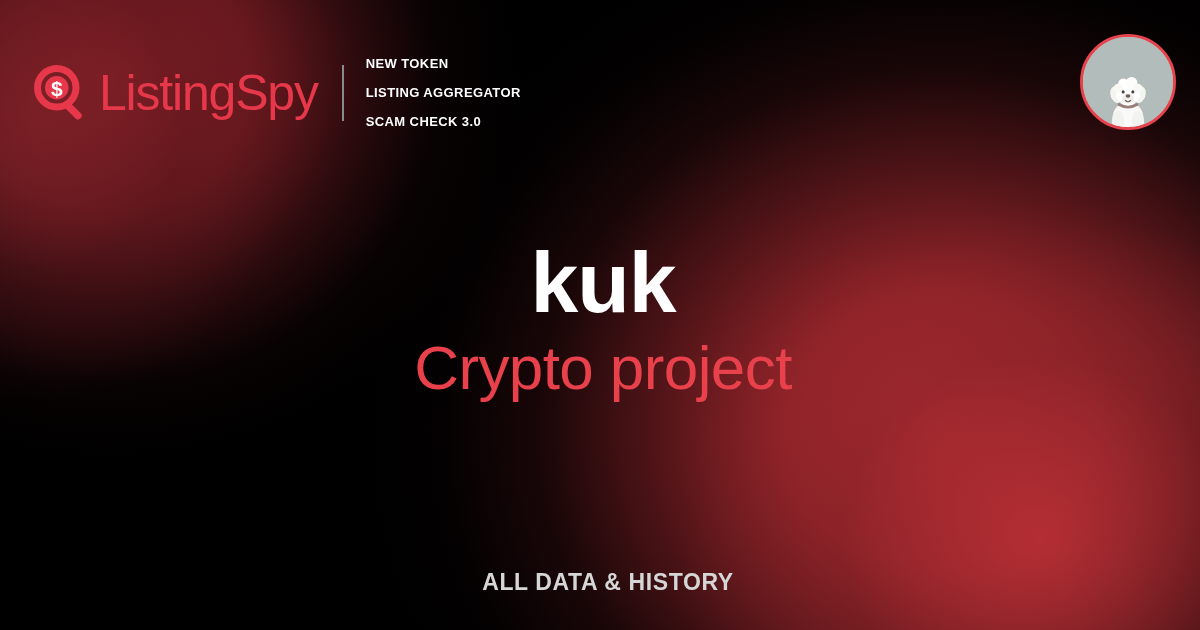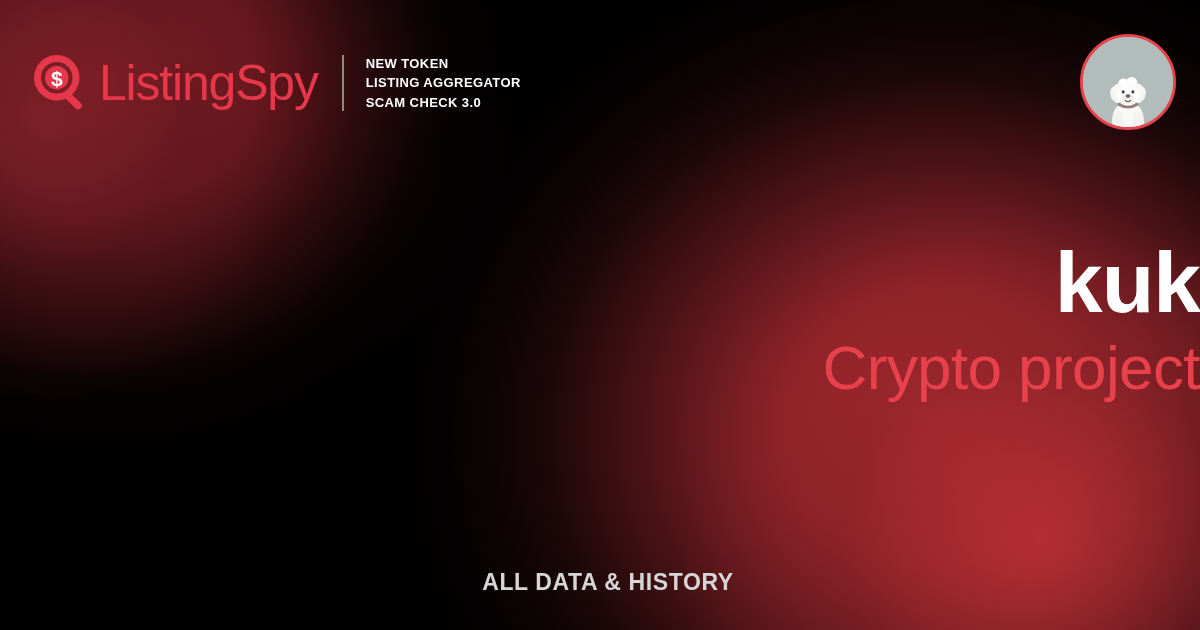--- a/index.html
+++ b/index.html
@@ -111,21 +111,21 @@
     width: 2px;
     height: 56px;
     background: #8a8a8a;
     margin: 0 22px 0 24px;
     flex: 0 0 2px;
   }
   .tagline {
     display: flex;
     flex-direction: column;
     justify-content: center;
-    gap: 2px;
+    gap: 12px;
   }
   .tagline-line {
     color: #ffffff;
     font-size: 13px;
     font-weight: 700;
     letter-spacing: 0.4px;
     line-height: 1.32;
     text-transform: uppercase;
     white-space: nowrap;
   }
@@ -144,21 +144,21 @@
     z-index: 6;
   }
   .avatar svg { display: block; width: 100%; height: 100%; }
 
   
   .center {
     position: absolute;
     left: 0;
     right: 0;
     top: 238px;
-    text-align: right;
+    text-align: center;
     z-index: 5;
     padding-left: 6px;
   }
   .title {
     font-size: 86px;
     font-weight: 700;
     color: #ffffff;
     line-height: 1.04;
     letter-spacing: -1px;
     margin: 0;

